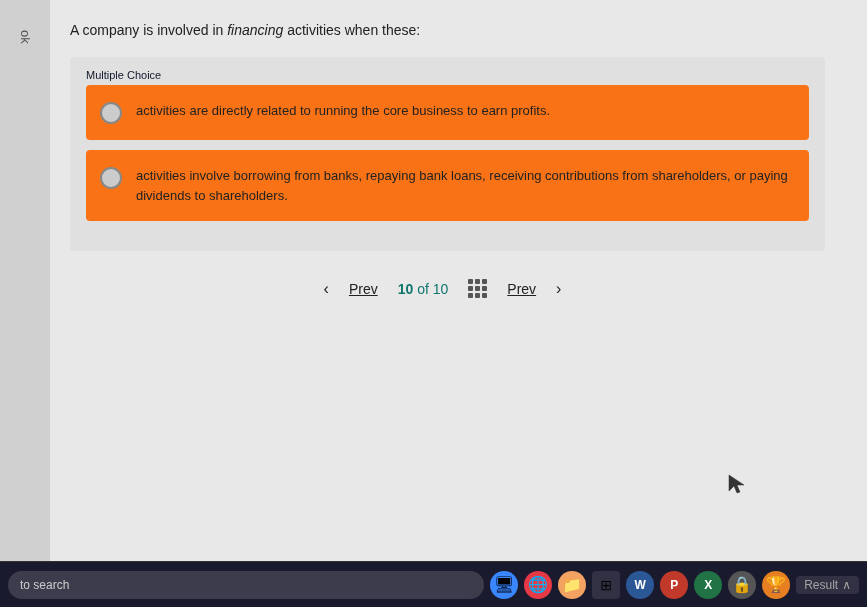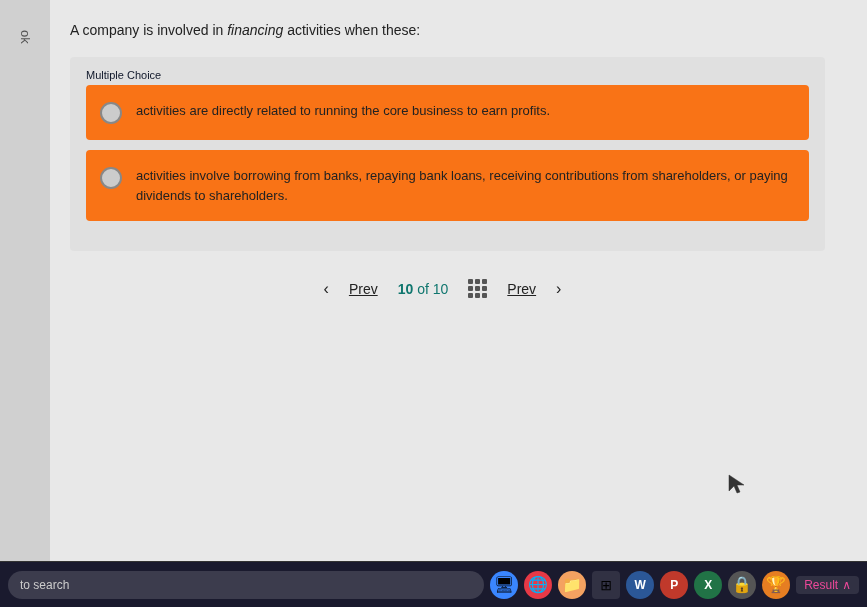--- a/index.html
+++ b/index.html
@@ -177,21 +177,21 @@
     }
 
     .taskbar-result {
       display: flex;
       align-items: center;
       gap: 4px;
       background: rgba(255,255,255,0.1);
       border-radius: 4px;
       padding: 2px 8px;
       font-size: 12px;
-      color: #ec4899;
+      color: #a3a3a3;
       cursor: pointer;
     }
 
     .taskbar-icon-circle {
       width: 28px;
       height: 28px;
       border-radius: 50%;
       display: flex;
       align-items: center;
       justify-content: center;

